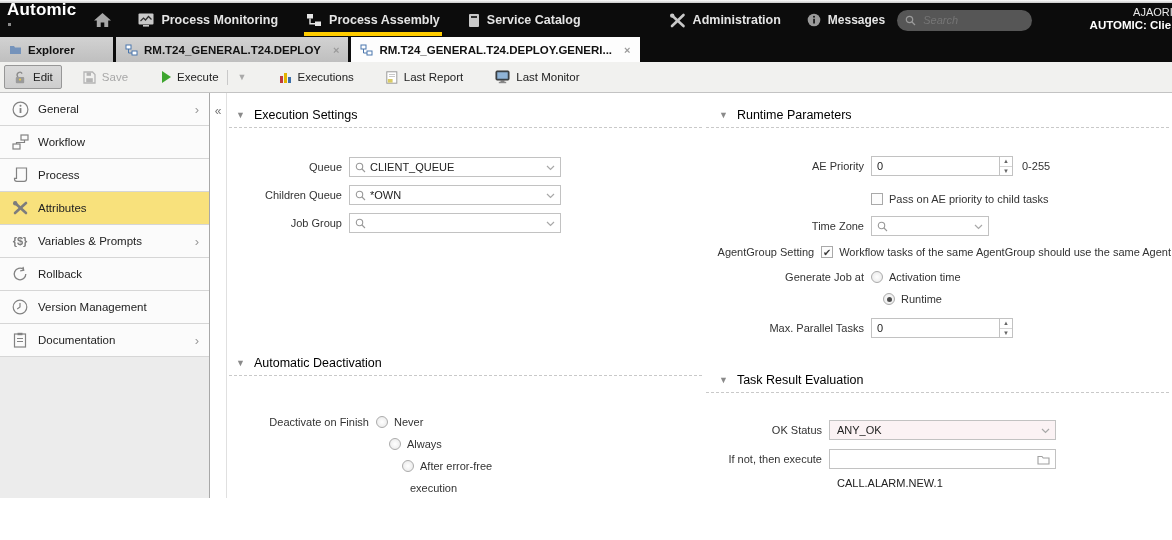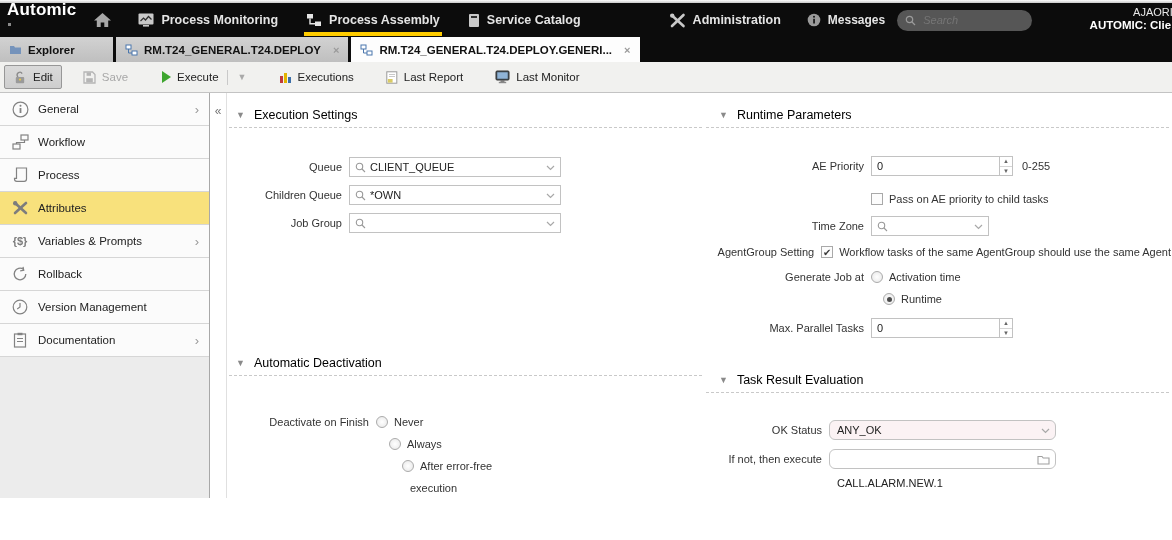--- a/index.html
+++ b/index.html
@@ -62,21 +62,21 @@
   .sechead .st{font-size:12.5px;color:#000000;}
   .secrule{border-top:1px dashed #c9c9c9;margin:4px 2px 0 2px;height:0;}
   
   .frow{display:flex;align-items:center;}
   .lbl{font-size:11px;color:#333;text-align:right;padding-right:7px;white-space:nowrap;}
   .lbl.w122{width:122px;}.lbl.w167{width:167px;}.lbl.w125{width:125px;}.lbl.w149{width:149px;}
   .combo{height:20px;border:1px solid #c2c2c2;background:#fff;display:flex;align-items:center;position:relative;
     padding:0 16px 0 5px;}
   .combo .val{font-size:11px;color:#222;margin-left:4px;white-space:nowrap;}
   .combo .cchev,.select .cchev{position:absolute;right:5px;top:7px;}
-  .w212{width:212px;} .w118{width:118px;} .w227{width:227px;border-radius:6px;}
+  .w212{width:212px;} .w118{width:118px;} .w227{width:227px;}
   .spinwrap{display:flex;align-items:stretch;height:20px;}
   .spininput{width:128px;border:1px solid #c2c2c2;border-right:none;background:#fff;display:flex;align-items:center;}
   .spininput input{border:none;outline:none;width:100%;font-size:11px;color:#222;padding:0 5px;
     font-family:"Liberation Sans",sans-serif;background:transparent;}
   .spinbtns{width:14px;border:1px solid #c2c2c2;display:flex;flex-direction:column;}
   .spinbtns span{flex:1;display:flex;align-items:center;justify-content:center;font-size:6px;color:#666;
     cursor:pointer;line-height:4px;}
   .spinbtns .up{border-bottom:1px solid #d5d5d5;}
   .hint{font-size:11px;color:#333;margin-left:9px;}
   .cb{width:12px;height:12px;border:1px solid #a9a9a9;background:#fcfcfc;display:inline-flex;align-items:center;

